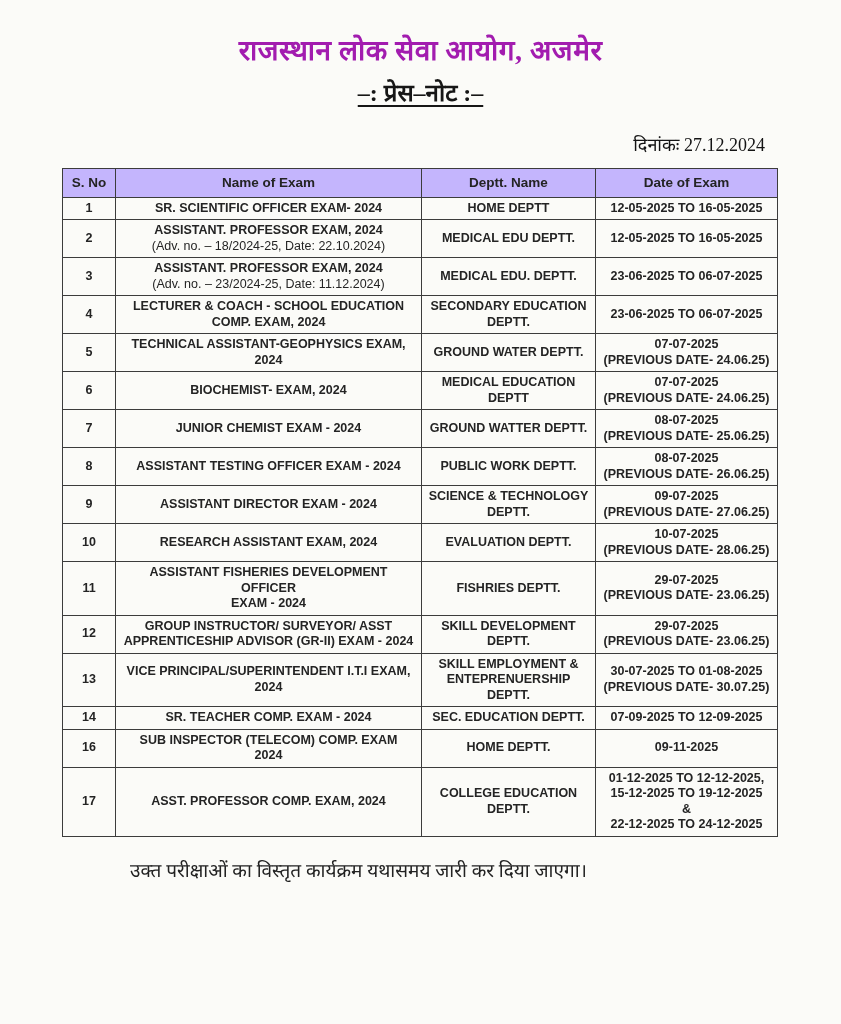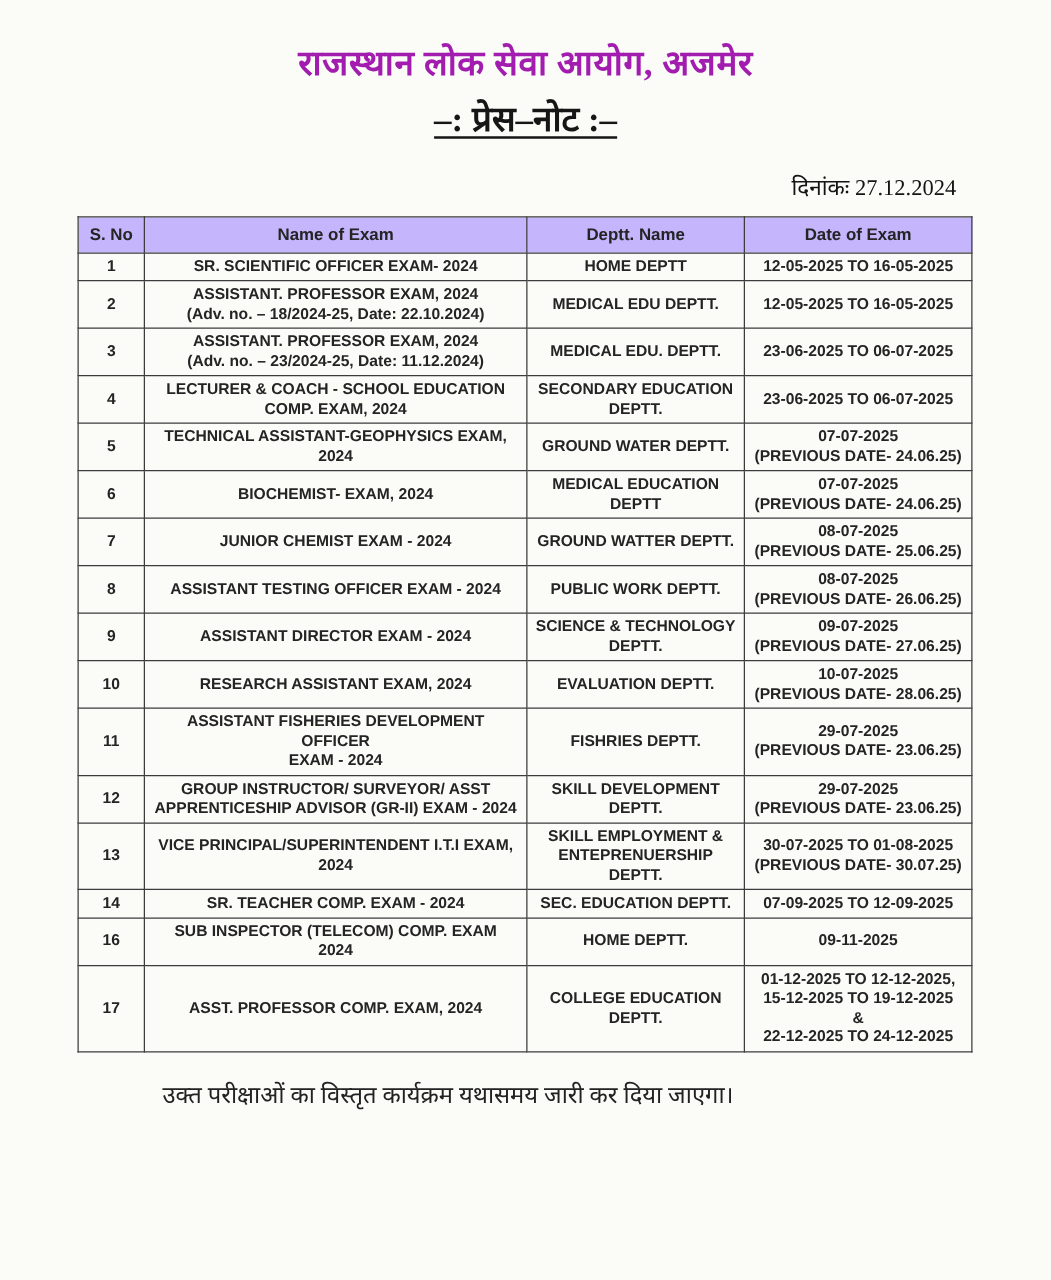--- a/index.html
+++ b/index.html
@@ -21,21 +21,21 @@
     font-weight: 700;
     font-size: 28px;
     letter-spacing: 0.5px;
     color: #a21caf;
   }
   .doc-subtitle {
     margin-top: 7px;
     text-align: center;
     font-family: "Liberation Serif", "DejaVu Serif", serif;
     font-weight: 700;
-    font-size: 28px;
+    font-size: 24px;
     color: #161616;
   }
   .doc-subtitle span { text-decoration: underline; text-underline-offset: 4px; }
   .doc-date {
     margin-top: 24px;
     margin-right: 76px;
     text-align: right;
     font-family: "Liberation Serif", "DejaVu Serif", serif;
     font-weight: 400;
     font-size: 18px;
@@ -75,21 +75,21 @@
   .col-sno  { width: 53px; }
   .col-name { width: 306px; }
   .col-dept { width: 174px; }
   .col-date { width: 182px; }
 
   .exam-table td { padding: 3px 6px; font-weight: 600; }
   td.cell-sno  { text-align: center; }
   td.cell-name { text-align: center; white-space: pre-line; }
   td.cell-dept { text-align: center; white-space: pre-line; }
   td.cell-date { text-align: center; white-space: pre-line; }
-  .adv-line { font-weight: 700; display: block; }
+  .adv-line { font-weight: 400; display: block; }
 
   
   .footer-note {
     margin: 20px 64px 0 130px;
     font-family: "Liberation Serif", "DejaVu Serif", serif;
     font-size: 19px;
     color: #222;
   }
 </style>
 </head>

